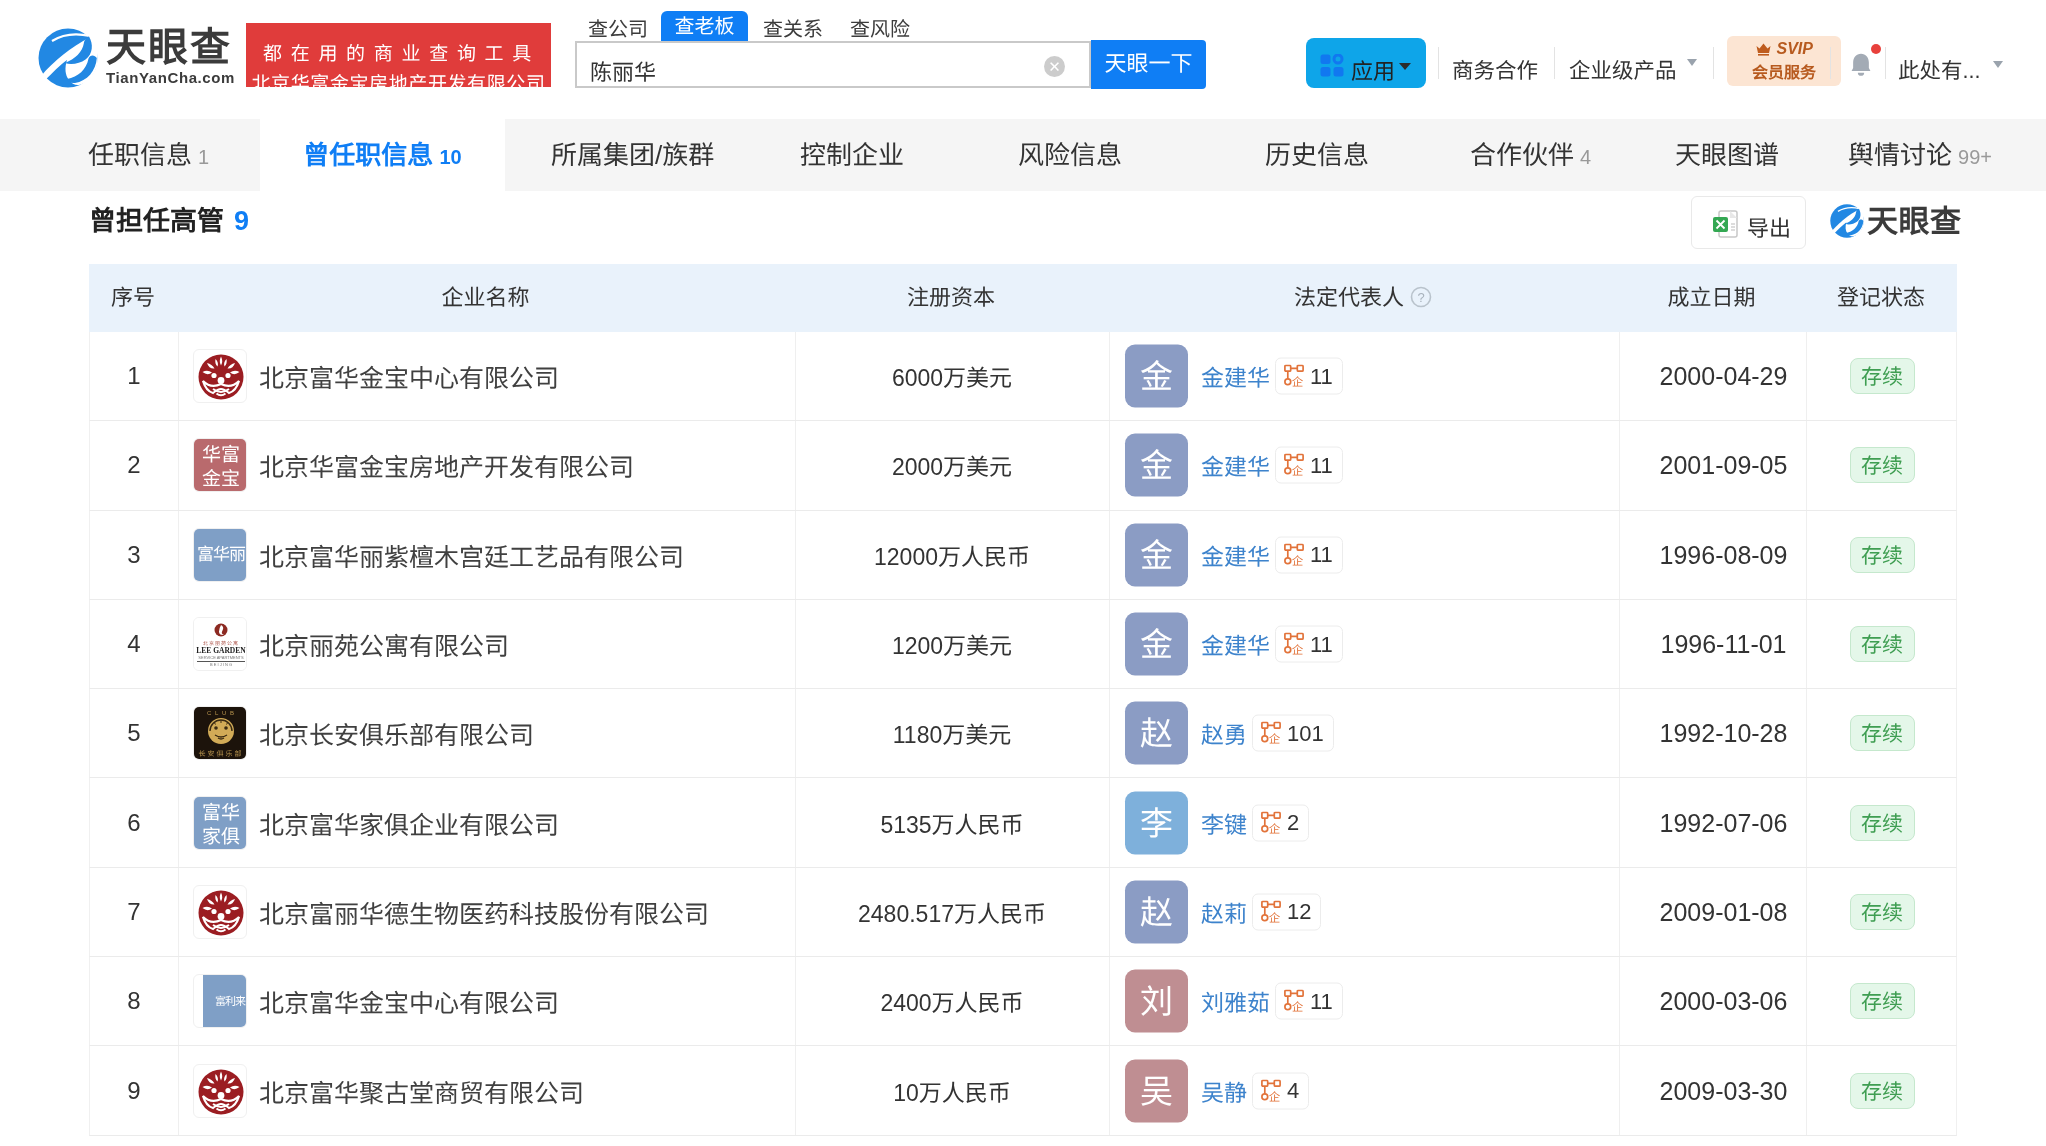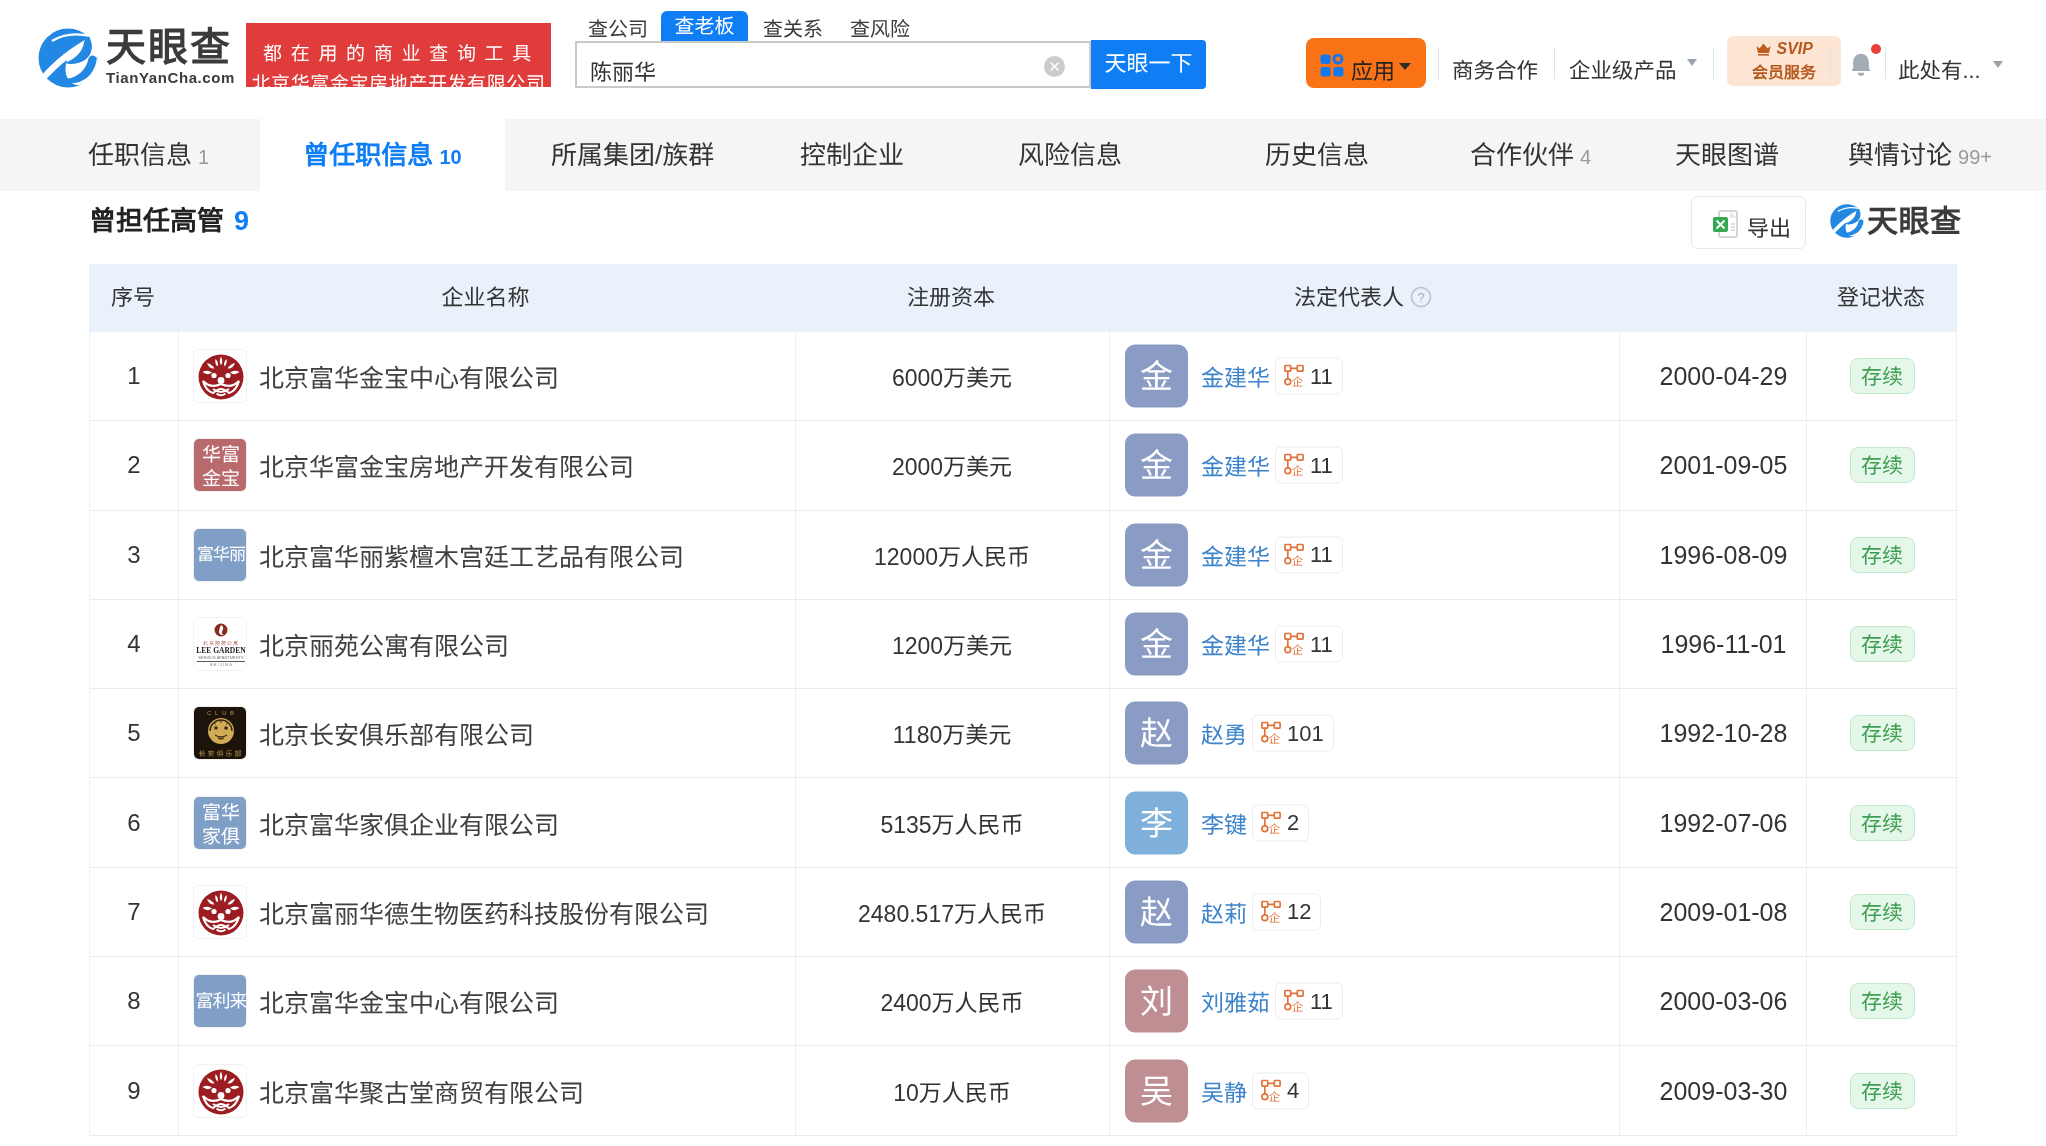--- a/index.html
+++ b/index.html
@@ -14,21 +14,21 @@
 #redBox .l2 { margin-top:3px; font-size:19px; letter-spacing:0.6px; }
 
 .stab { position:absolute; top:13px; font-size:20px; color:#3c3c3c; }
 #stabActive { position:absolute; left:661px; top:11px; width:87px; height:30px; background:#0f7ef5; color:#fff; font-size:20px; text-align:center; line-height:30px; border-radius:6px 6px 0 0; }
 
 #searchBox { position:absolute; left:575px; top:41px; width:516px; height:47px; border:2px solid #c9c9c9; background:#fff; }
 #searchTxt { position:absolute; left:13px; top:11px; font-size:22px; color:#333; }
 #clearIcon { position:absolute; right:24px; top:13px; width:21px; height:21px; border-radius:50%; background:#ccc; color:#fff; text-align:center; line-height:21px; font-size:15px; }
 #searchBtn { position:absolute; left:1091px; top:40px; width:115px; height:49px; background:#0f7ef5; color:#fff; font-size:22px; text-align:center; line-height:48px; border-radius:0 4px 4px 0; }
 
-#appBox { position:absolute; left:1306px; top:38px; width:120px; height:50px; background:#f97316; border-radius:8px; }
+#appBox { position:absolute; left:1306px; top:38px; width:120px; height:50px; background:#0ea5e9; border-radius:8px; }
 #appBox .t { position:absolute; left:45px; top:15px; font-size:22px; color:#222; }
 #appBox .c { position:absolute; left:93px; top:25px; width:0; height:0; border-left:6px solid transparent; border-right:6px solid transparent; border-top:7px solid #2b2b2b; }
 .navdiv { position:absolute; top:47px; width:1px; height:32px; background:#e3e3e3; }
 .navtxt { position:absolute; top:53px; font-size:21.5px; color:#333; }
 .gcaret { position:absolute; width:0; height:0; border-left:5.5px solid transparent; border-right:5.5px solid transparent; border-top:7px solid #9aa3ad; }
 #svip { position:absolute; left:1727px; top:36px; width:114px; height:50px; background:#fce5d3; border-radius:6px; color:#b75a1f; text-align:center; }
 #svip .s1 { margin-top:4px; font-size:16px; font-weight:bold; font-style:italic; color:#b75a1f; }
 #svip .s2 { font-size:16px; font-weight:bold; margin-top:1px; }
 #bellWrap { position:absolute; left:1850px; top:51px; }
 #redDot { position:absolute; left:1871px; top:44px; width:10px; height:10px; border-radius:50%; background:#e8413c; }
@@ -159,20 +159,21 @@
 
 <div id="table">
   <div id="thead">
     <div class="th" style="left:0; width:88px;">序号</div>
     <div class="th" style="left:88px; width:617px;">企业名称</div>
     <div class="th" style="left:705px; width:314px;">注册资本</div>
     <div class="th" style="left:1019px; width:510px;">法定代表人 <svg width="22" height="22" viewBox="0 0 22 22" style="vertical-align:-3px;">
           <circle cx="11" cy="11" r="9.5" fill="none" stroke="#b9c3cc" stroke-width="1.6"></circle>
           <text x="11" y="15.5" text-anchor="middle" font-size="13" fill="#a8b2bc">?</text>
         </svg></div>
+    <div class="th" style="left:1529px; width:187px;">成立日期</div>
     <div class="th" style="left:1716px; width:152px;">登记状态</div>
   </div>
   <div id="rows">
       <div class="row">
     <div class="vline" style="left:88px;"></div>
     <div class="vline" style="left:705px;"></div>
     <div class="vline" style="left:1019px;"></div>
     <div class="vline" style="left:1529px;"></div>
     <div class="vline" style="left:1716px;"></div>
     <div class="num">1</div>
@@ -374,21 +375,21 @@
     <div class="status"><span>存续</span></div>
   </div>
       <div class="row">
     <div class="vline" style="left:88px;"></div>
     <div class="vline" style="left:705px;"></div>
     <div class="vline" style="left:1019px;"></div>
     <div class="vline" style="left:1529px;"></div>
     <div class="vline" style="left:1716px;"></div>
     <div class="num">8</div>
     <div class="clogo">
-          <div style="width:54px;height:54px;background:#7f9fc6;color:#fff;font-size:18px;text-align:center;line-height:52px;letter-spacing:-1px;">富利来</div>
+          <div style="width:54px;height:54px;background:#7f9fc6;color:#fff;font-size:11px;text-align:center;line-height:52px;letter-spacing:-1px;margin-left:9px;">富利来</div>
         </div>
     <div class="cname">北京富华金宝中心有限公司</div>
     <div class="cap">2400万人民币</div>
     <div class="avatar rose">刘</div>
     <div class="pname" id="pn8">刘雅茹</div>
     <div class="pbadge" id="pb8" style="left: 1185px;"><svg width="20" height="23" viewBox="0 0 20 23">
             <rect x="0.9" y="0.9" width="5.8" height="5.8" rx="1" fill="none" stroke="#e2733a" stroke-width="1.7"></rect>
             <rect x="13.3" y="0.9" width="5.8" height="5.8" rx="1" fill="none" stroke="#e2733a" stroke-width="1.7"></rect>
             <path d="M6.7 3.8 L13.3 3.8 M3.8 6.7 L3.8 14.2" stroke="#e2733a" stroke-width="1.7"></path>
             <circle cx="3.8" cy="17.3" r="2.9" fill="none" stroke="#e2733a" stroke-width="1.7"></circle>

